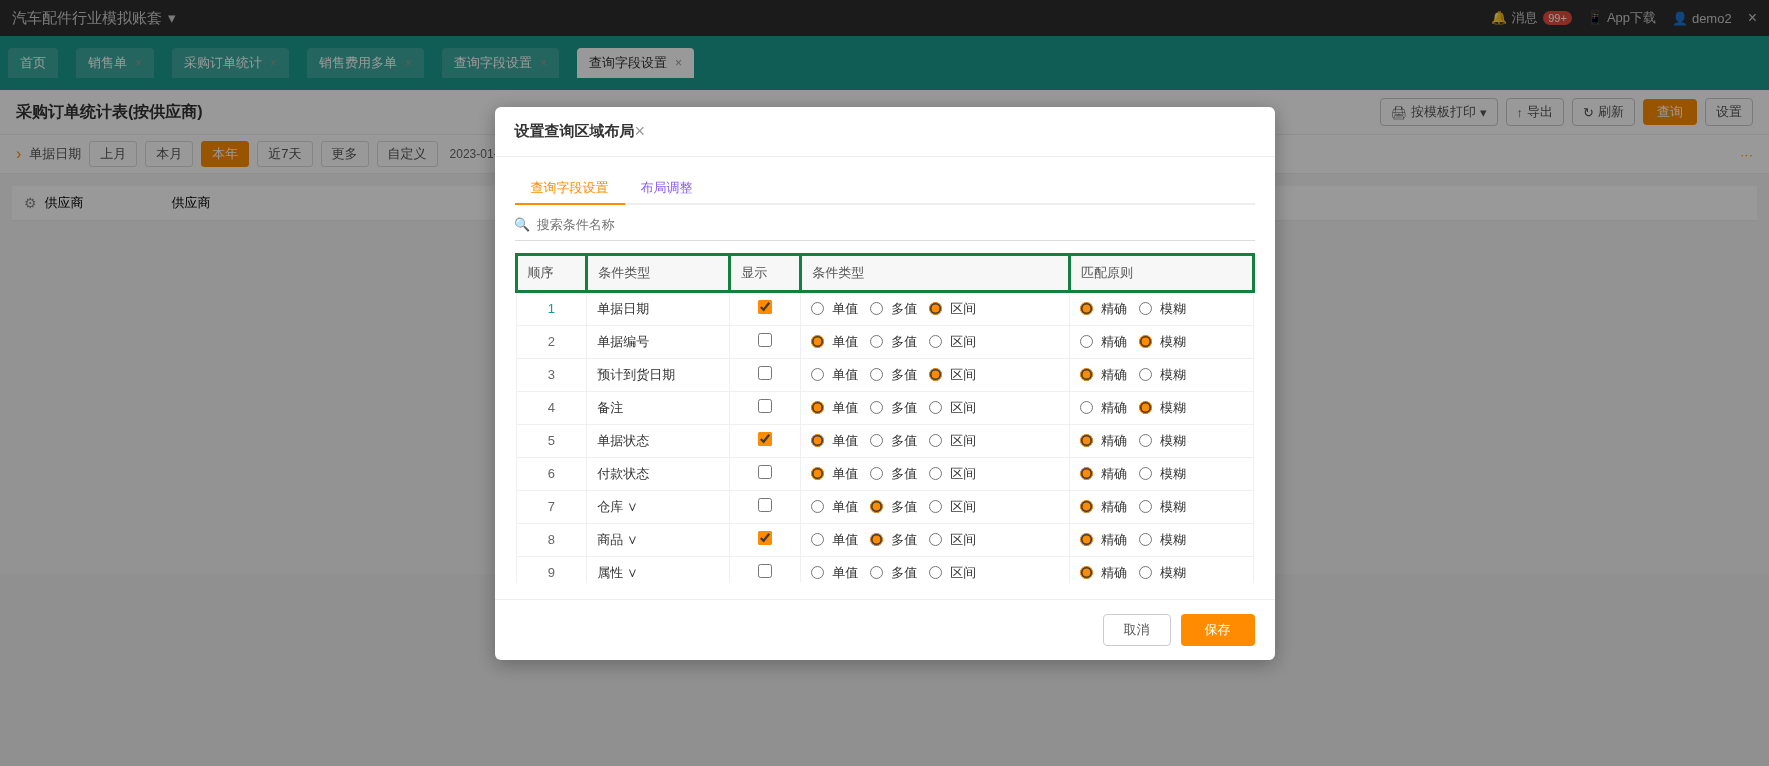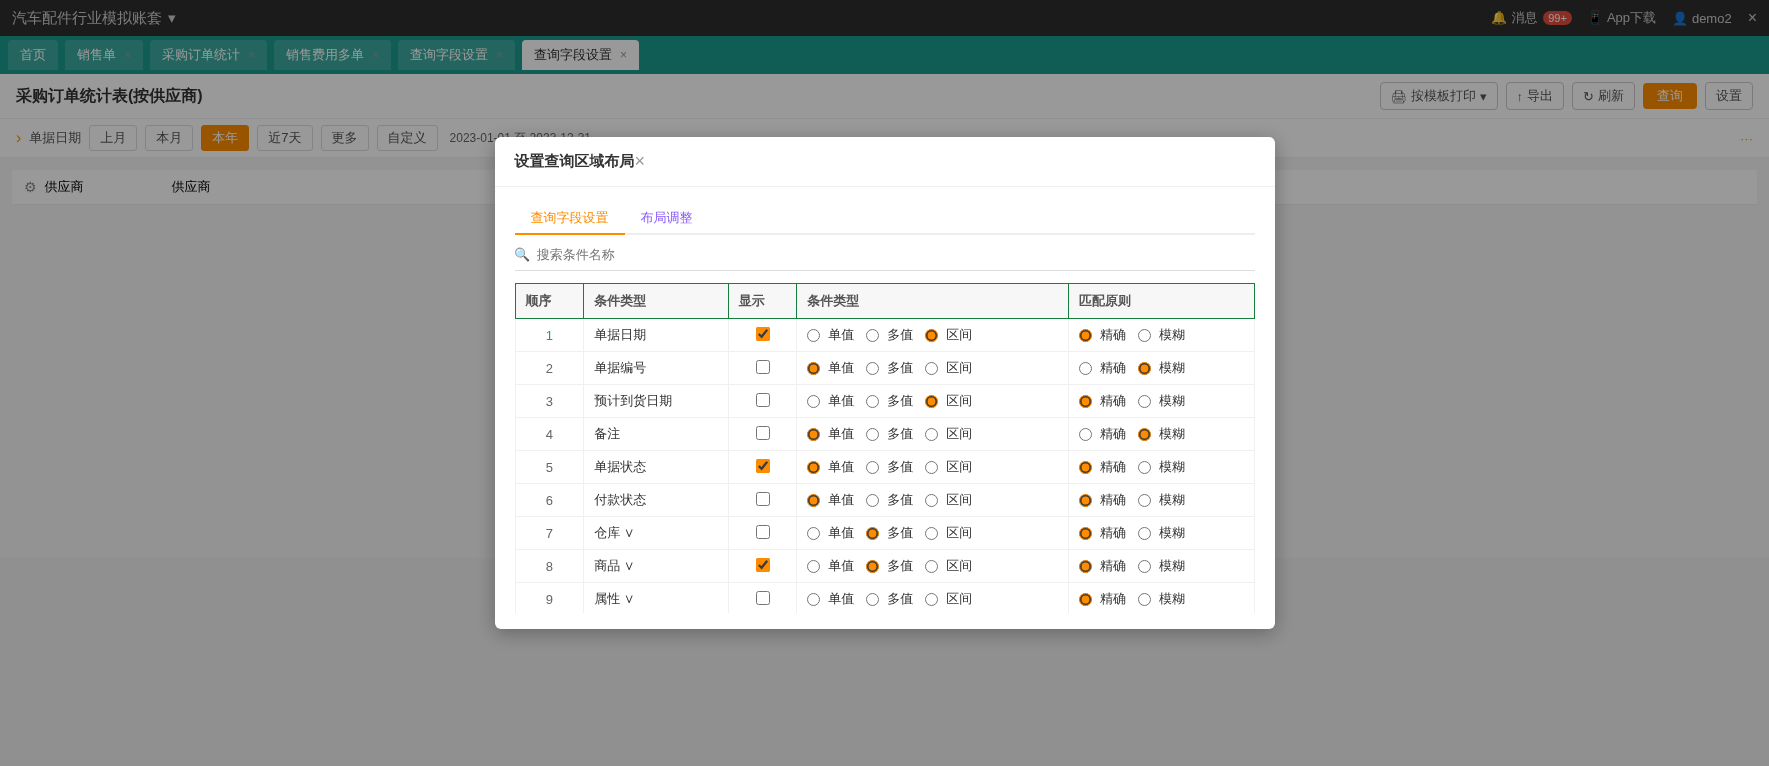--- a/index.html
+++ b/index.html
@@ -19,25 +19,25 @@
     .top-bar-right { display: flex; align-items: center; gap: 16px; font-size: 13px; }
     .badge-red {
       background: #e74c3c; color: #fff; border-radius: 10px;
       padding: 1px 5px; font-size: 11px; margin-left: 2px;
     }
     .top-bar-right .close-btn { color: #ccc; font-size: 16px; cursor: pointer; }
 
     
     .tab-bar {
       background: #1a9b8e;
-      height: 38px;
+      height: 54px;
       display: flex;
       align-items: center;
       padding: 0 8px;
-      gap: 7px;
+      gap: 18px;
     }
     .tab-item {
       background: rgba(255,255,255,0.15);
       color: #fff;
       padding: 4px 12px;
       border-radius: 4px 4px 0 0;
       font-size: 13px;
       cursor: pointer;
       display: flex;
       align-items: center;
@@ -164,24 +164,24 @@
     .search-icon { color: #999; margin-right: 6px; }
     .search-input {
       border: none; outline: none; font-size: 13px; color: #333;
       width: 200px; background: transparent;
     }
 
     
     .config-table { width: 100%; border-collapse: collapse; font-size: 13px; }
     .config-table thead th {
       background: #f7f7f7;
-      border: 1px solid #15803d;
+      border: 3px solid #15803d;
       padding: 8px 10px;
       color: #555;
-      font-weight: bold;
+      font-weight: normal;
       text-align: left;
     }
     .config-table tbody td {
       border: 1px solid #f0f0f0;
       padding: 7px 10px;
       color: #333;
       vertical-align: middle;
     }
     .row-num { color: #1a9b8e; text-align: center; }
     .table-scroll { overflow-y: auto; max-height: 330px; }
@@ -649,14 +649,18 @@
                       <span>模糊</span>
                     </label>
                   </div>
                 </td>
               </tr>
             </tbody>
         </table>
       </div>
     </div>
 
+    <div class="modal-footer">
+      <button class="btn-cancel">取消</button>
+      <button class="btn-save">保存</button>
+    </div>
   </div>
 </div>
 
 </body></html>

